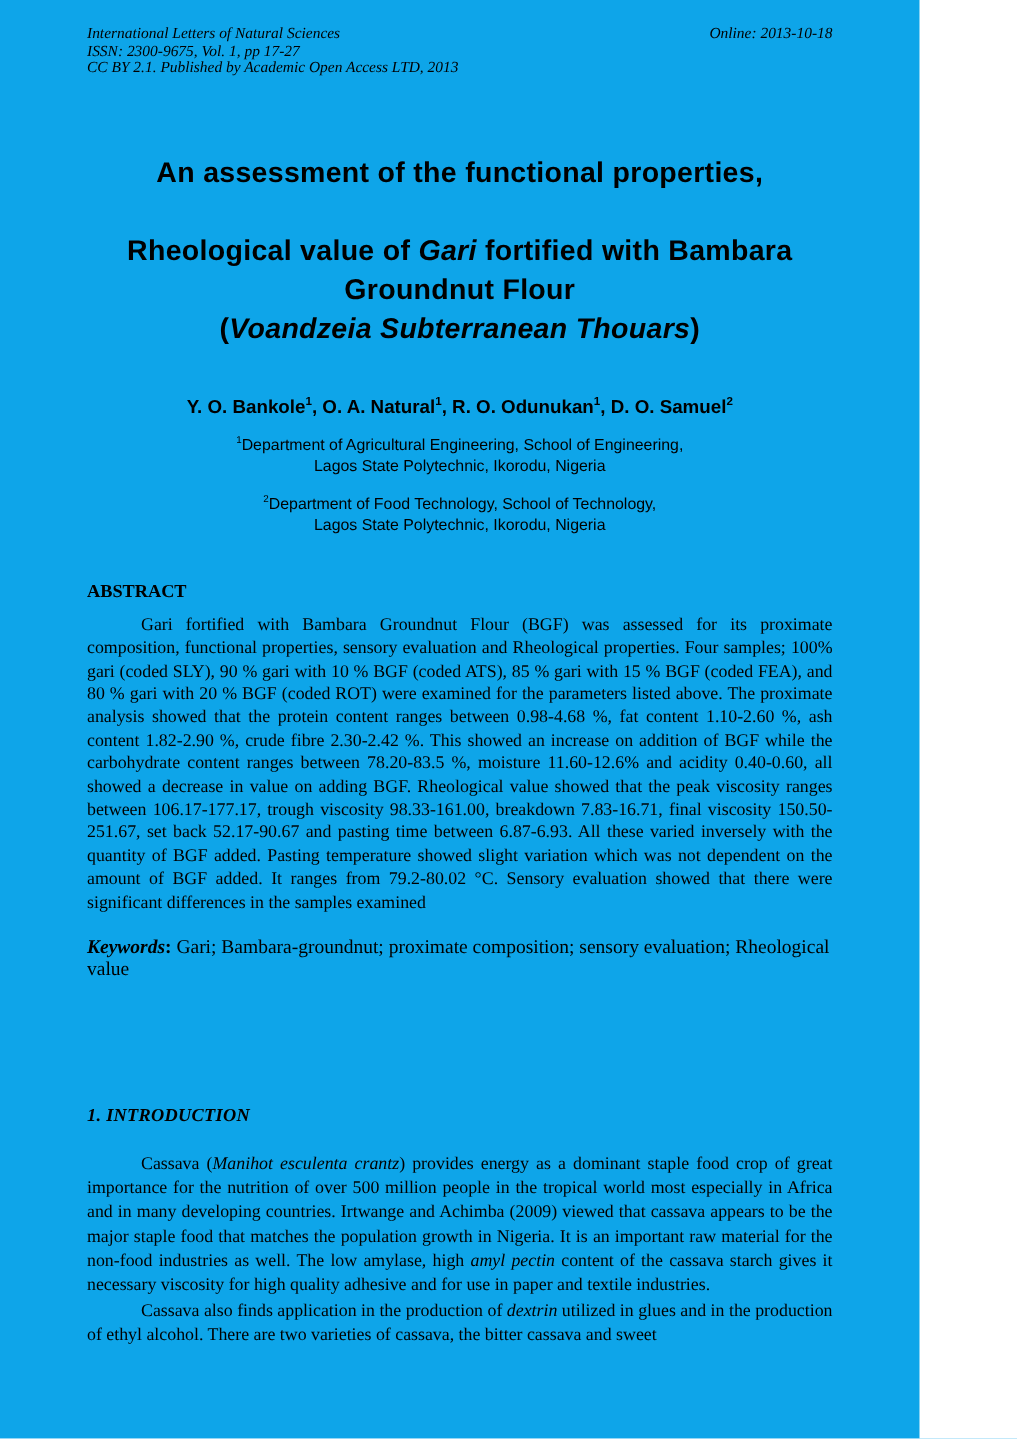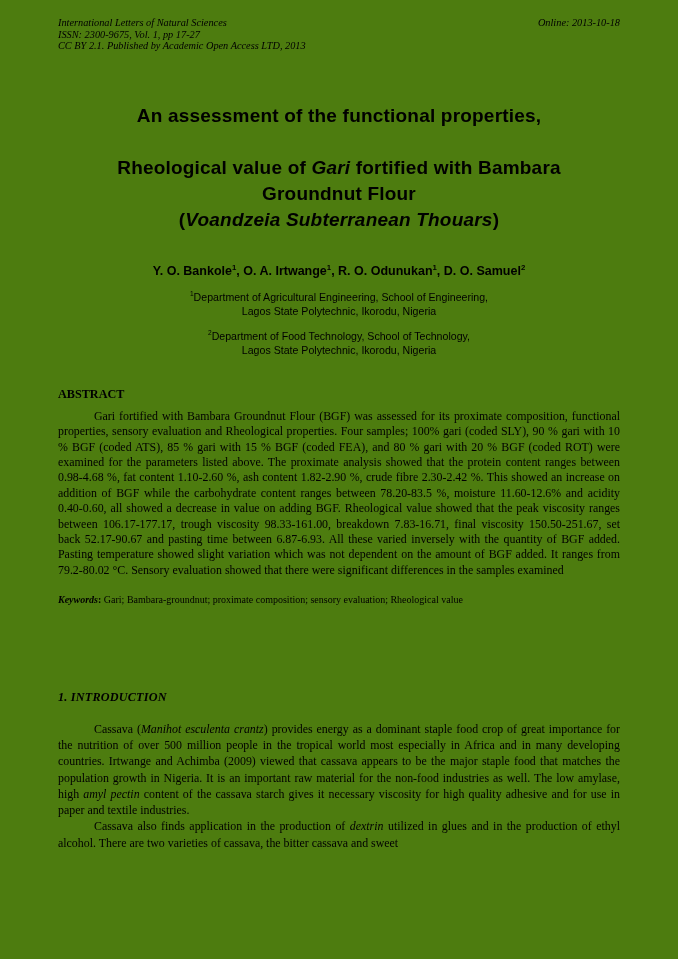--- a/index.html
+++ b/index.html
@@ -1,20 +1,20 @@
 <!DOCTYPE html>
 <html><head>
 <meta charset="utf-8">
 <style>
   html, body { margin: 0; padding: 0; background: #ffffff; }
   .page {
     position: relative;
-    width: 678px;
+    width: 613px;
     height: 959px;
-    background: #4d7c0f;
+    background: #0ea5e9;
     color: #000000;
     overflow: hidden;
     box-sizing: border-box;
     padding: 17px 58px 0 58px;
     font-family: "Liberation Serif", serif;
   }
   
   .header {
     display: flex;
     justify-content: space-between;
@@ -73,21 +73,21 @@
     text-align: justify;
     font-size: 11.9px;
     font-family: "Liberation Serif", serif;
   }
   .indent { text-indent: 36px; }
   .abstract-text { margin-top: 7px; line-height: 15.4px; }
   .intro-p { line-height: 16.3px; }
   .intro-p1 { margin-top: 16px; }
   .keywords {
     margin: 14px 0 0 0;
-    font-size: 10px;
+    font-size: 13px;
     line-height: 15.4px;
     font-family: "Liberation Serif", serif;
   }
   .kw-label { font-weight: bold; font-style: italic; }
   .kw-colon { font-weight: bold; }
   i { font-style: italic; }
 </style>
 </head>
 <body>
 
@@ -104,21 +104,21 @@
 
   <h1 class="title">
     <span>An assessment of the functional properties,</span><br>
     <br>
     <span>Rheological value of </span><i>Gari</i><span> fortified with Bambara</span><br>
     <span>Groundnut Flour</span><br>
     <span>(</span><i>Voandzeia Subterranean Thouars</i><span>)</span>
   </h1>
 
   <div class="authors">
-    <span>Y. O. Bankole</span><sup>1</sup><span>, O. A. Irtwange</span><sup>1</sup><span>, R. O. Odunukan</span><sup>1</sup><span>, D. O. Samuel</span><sup>2</sup>
+    <span>Y. O. Bankole</span><sup>1</sup><span>, O. A. Natural</span><sup>1</sup><span>, R. O. Odunukan</span><sup>1</sup><span>, D. O. Samuel</span><sup>2</sup>
   </div>
 
   <div class="affil">
     <div><sup>1</sup><span>Department of Agricultural Engineering, School of Engineering,</span></div>
     <div>Lagos State Polytechnic, Ikorodu, Nigeria</div>
   </div>
 
   <div class="affil">
     <div><sup>2</sup><span>Department of Food Technology, School of Technology,</span></div>
     <div>Lagos State Polytechnic, Ikorodu, Nigeria</div>

